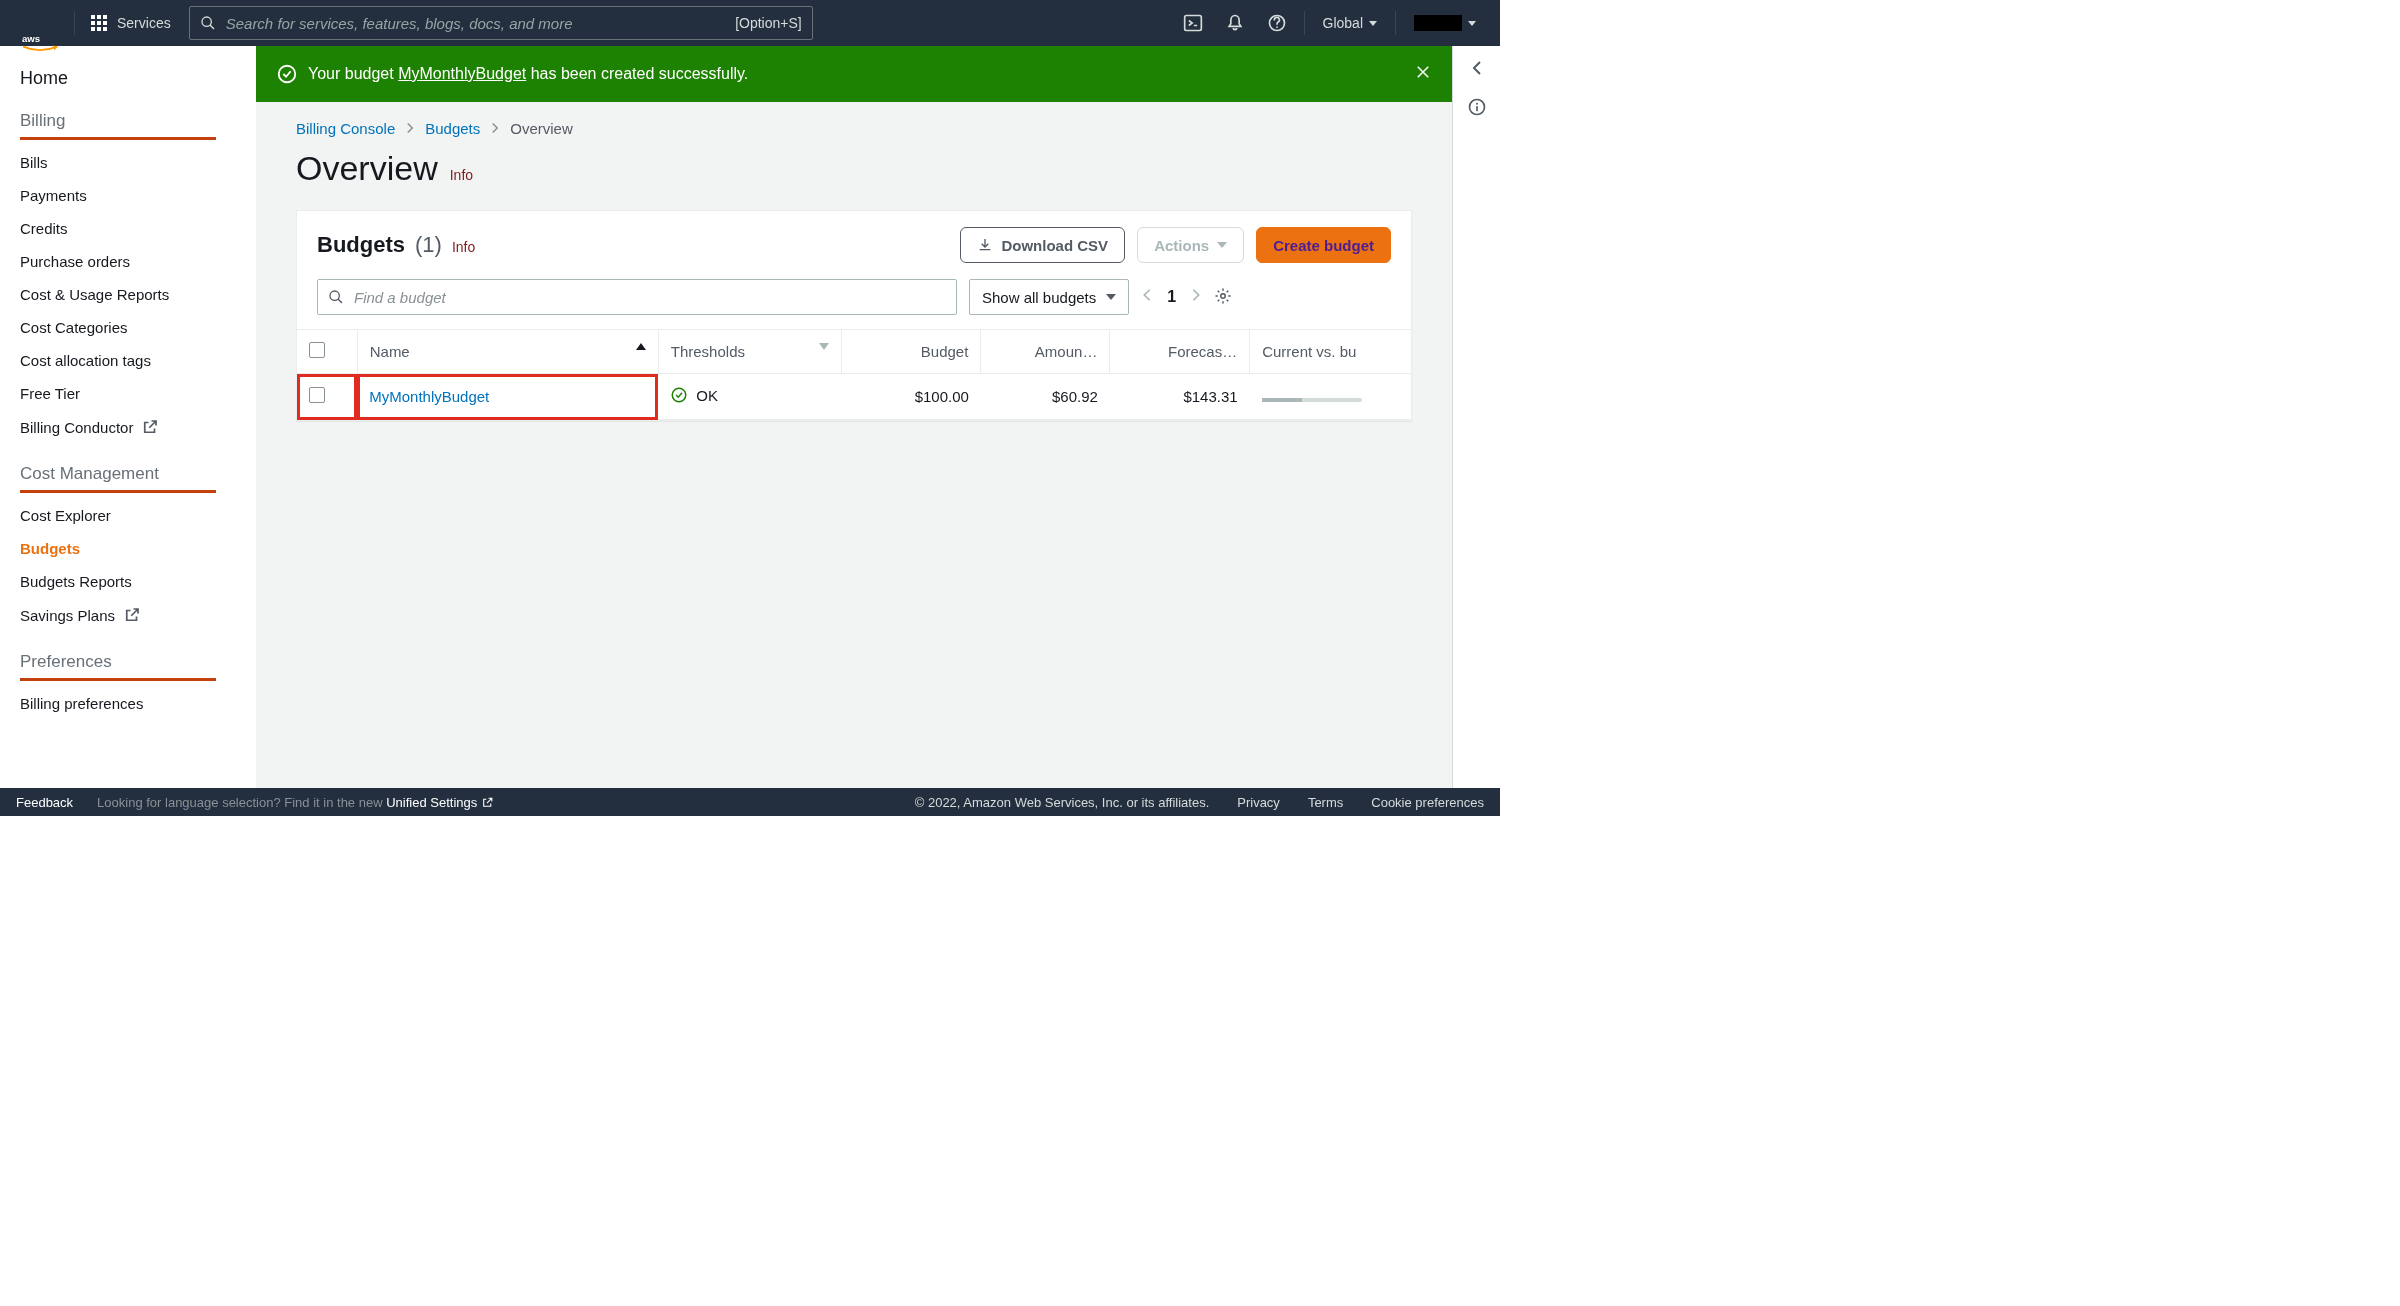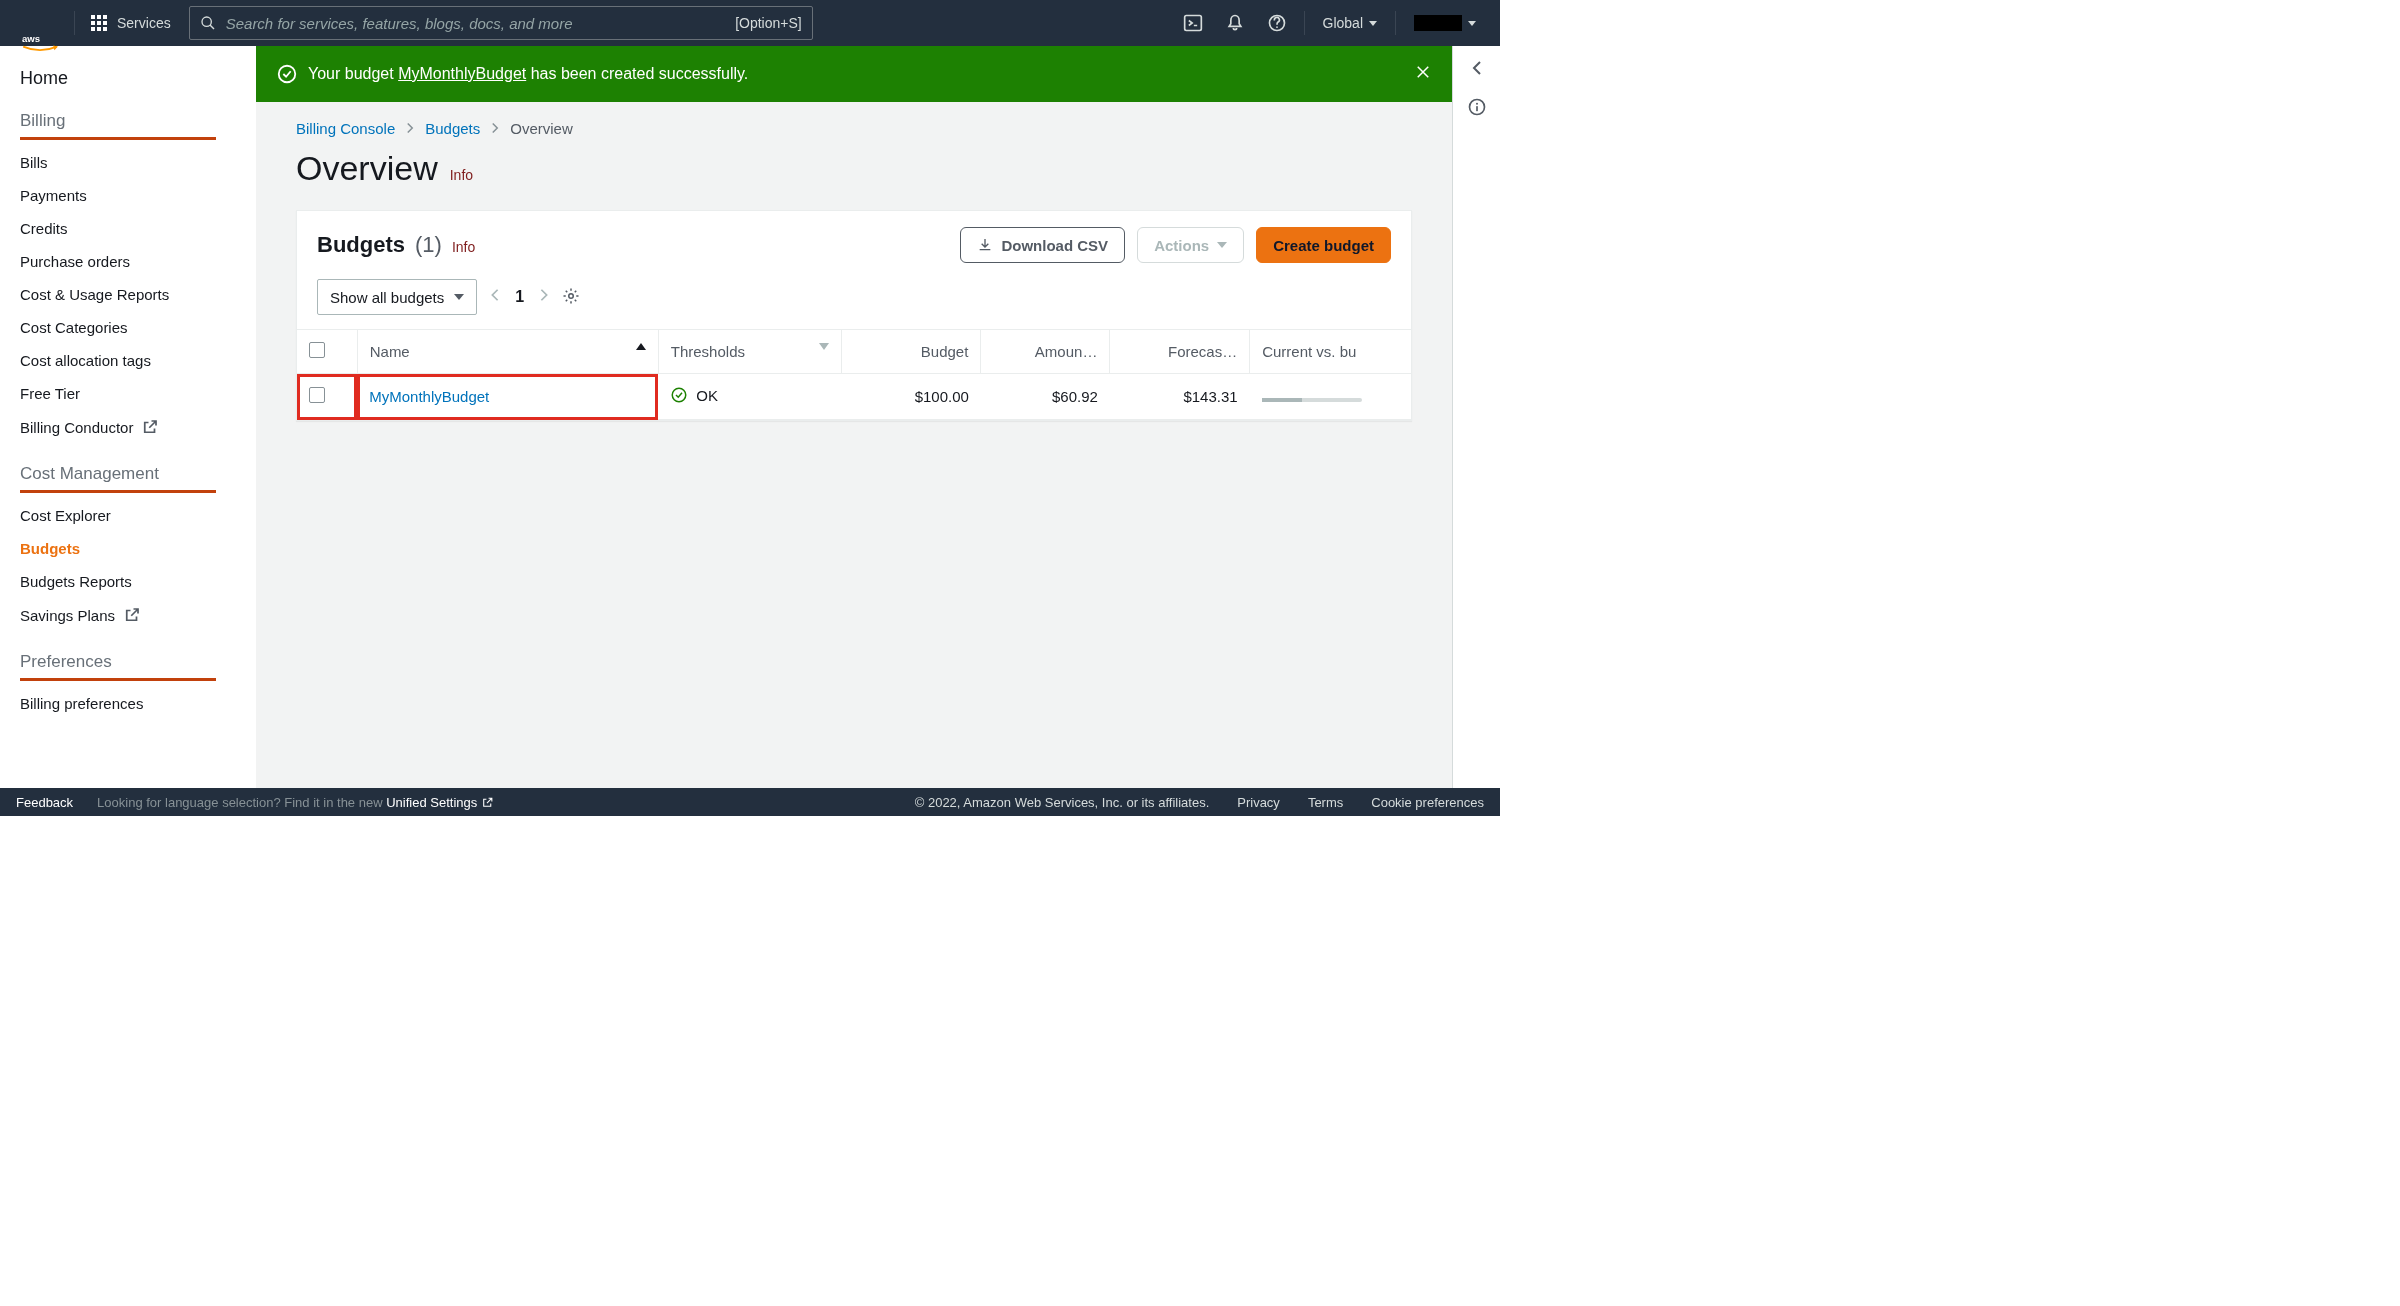--- a/index.html
+++ b/index.html
@@ -209,21 +209,21 @@
     background: #fff;
     font-size: 15px;
     font-weight: 700;
     color: #545b64;
     cursor: pointer;
   }
   .btn.disabled { color: #aab7b8; border-color: #d5dbdb; cursor: default; }
   .btn.primary {
     background: #ec7211;
     border-color: #ec7211;
-    color: #0f172a;
+    color: #4c1d95;
   }
 
   .panel-toolbar {
     display: flex;
     align-items: center;
     gap: 12px;
     padding: 0 20px 14px 20px;
   }
   .find-input {
     display: flex;
@@ -540,20 +540,27 @@
               <span>Actions</span>
               <span style="display:inline-block;width:0;height:0;border-left:5px solid transparent;border-right:5px solid transparent;border-top:6px solid #aab7b8;"></span>
             </button>
             <button class="btn primary">
               <span>Create budget</span>
             </button>
           </div>
         </div>
 
         <div class="panel-toolbar">
+          <div class="find-input">
+            <svg width="16" height="16" viewBox="0 0 24 24">
+                <circle cx="10" cy="10" r="7" stroke="#545b64" stroke-width="2" fill="none"></circle>
+                <line x1="15" y1="15" x2="21" y2="21" stroke="#545b64" stroke-width="2"></line>
+              </svg>
+            <input type="text" placeholder="Find a budget" style="">
+          </div>
           <div class="filter-dd">
             <span>Show all budgets</span>
             <span style="display:inline-block;width:0;height:0;border-left:5px solid transparent;border-right:5px solid transparent;border-top:6px solid #545b64;"></span>
           </div>
           <div class="pager">
             <span class="page-arrow">
               <svg width="12" height="14" viewBox="0 0 10 16">
                   <path d="M8 2 L2 8 L8 14" stroke="#aab7b8" stroke-width="2" fill="none"></path>
                 </svg>
             </span>

